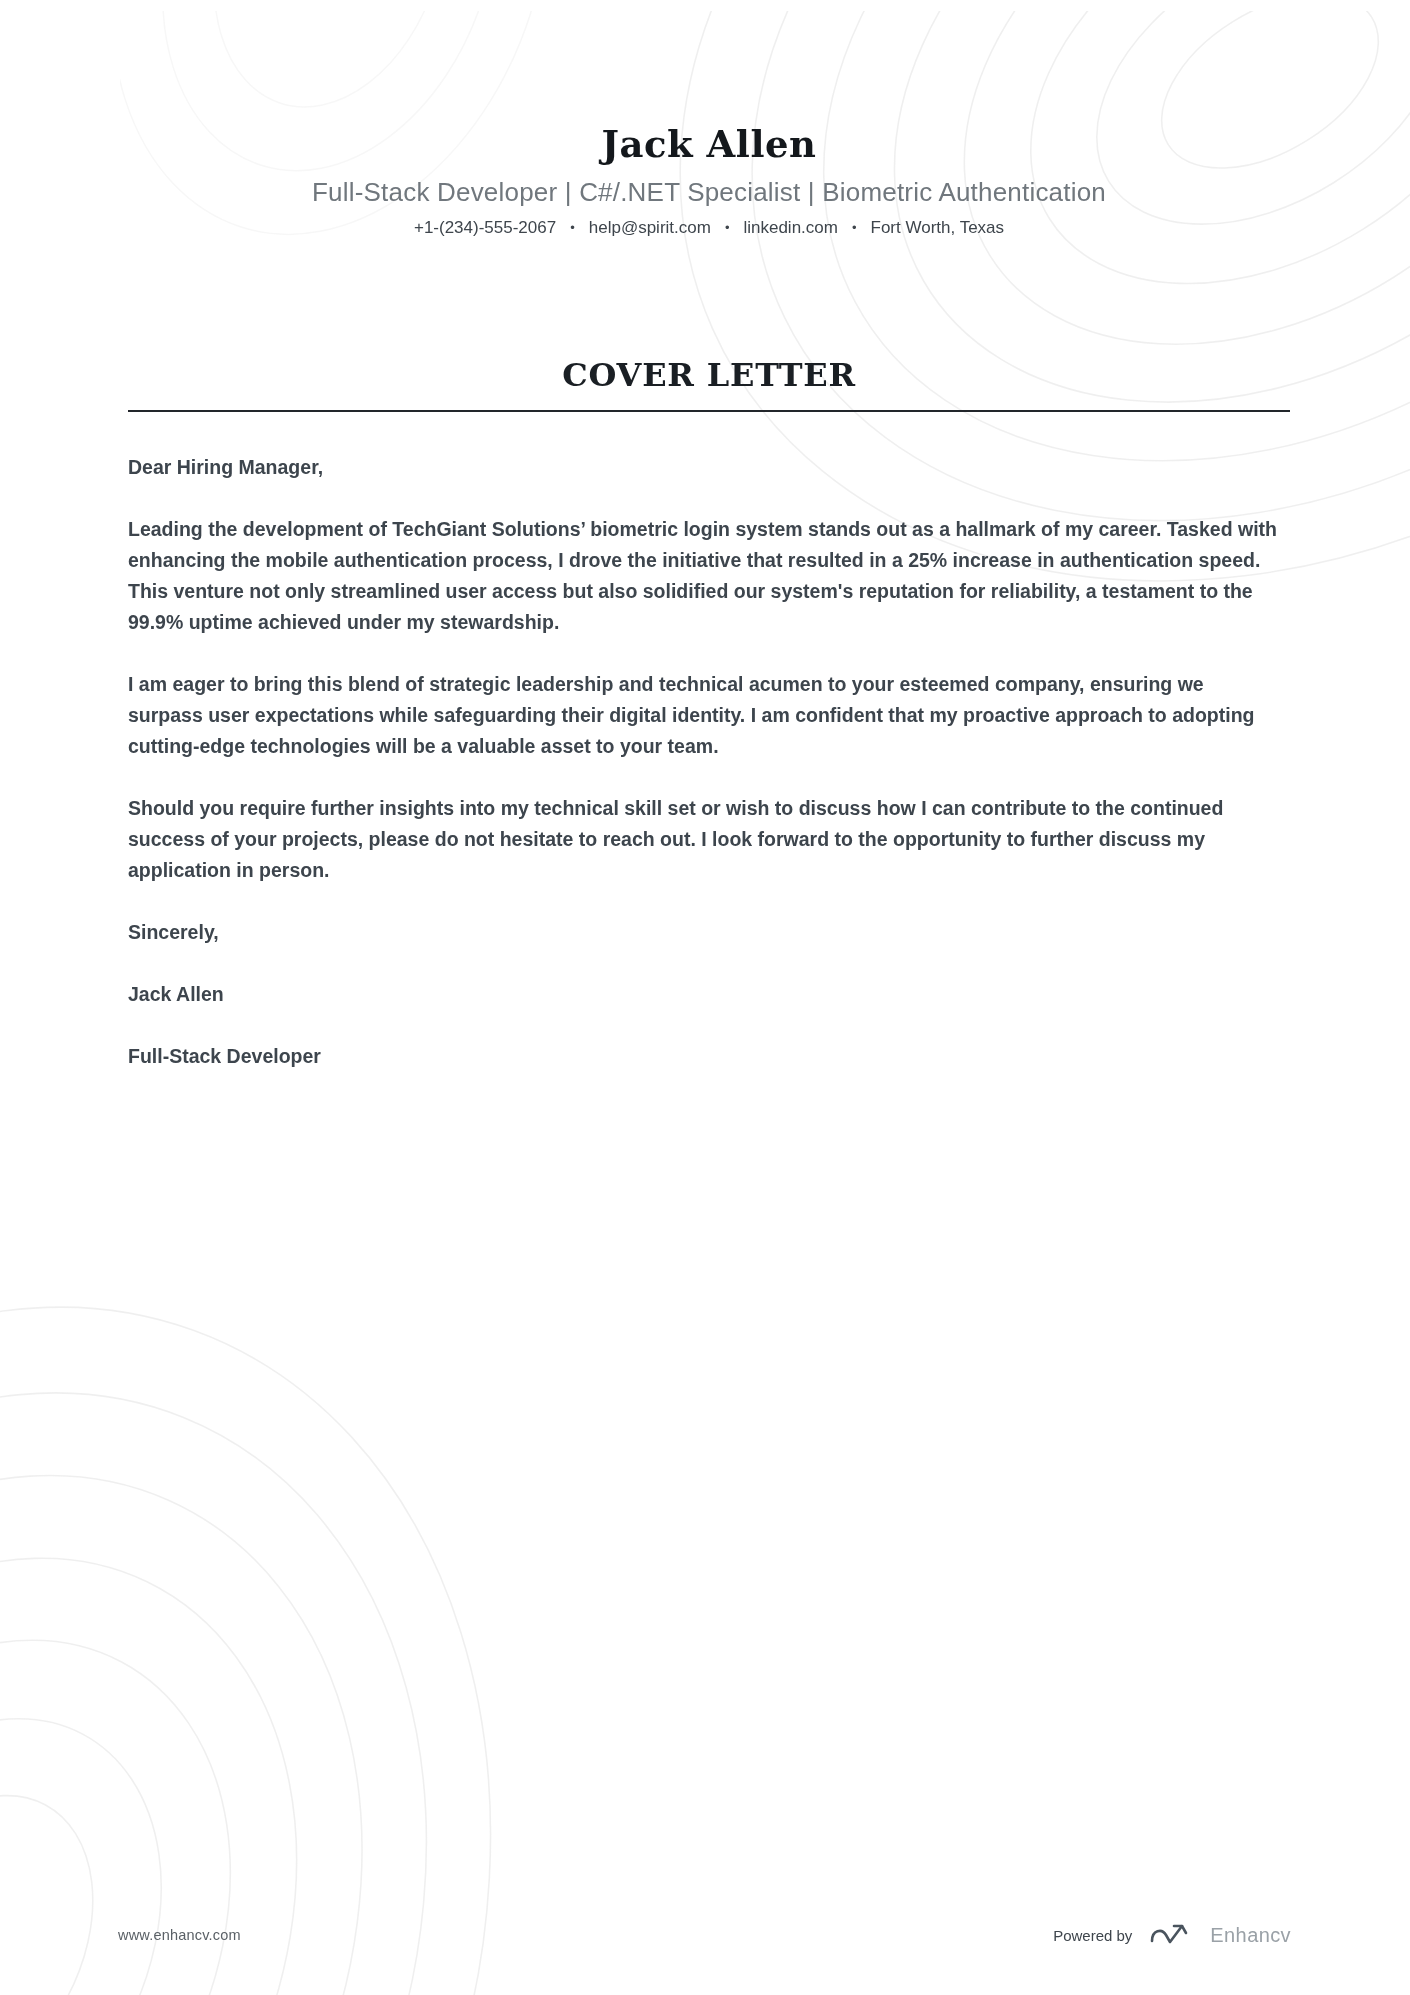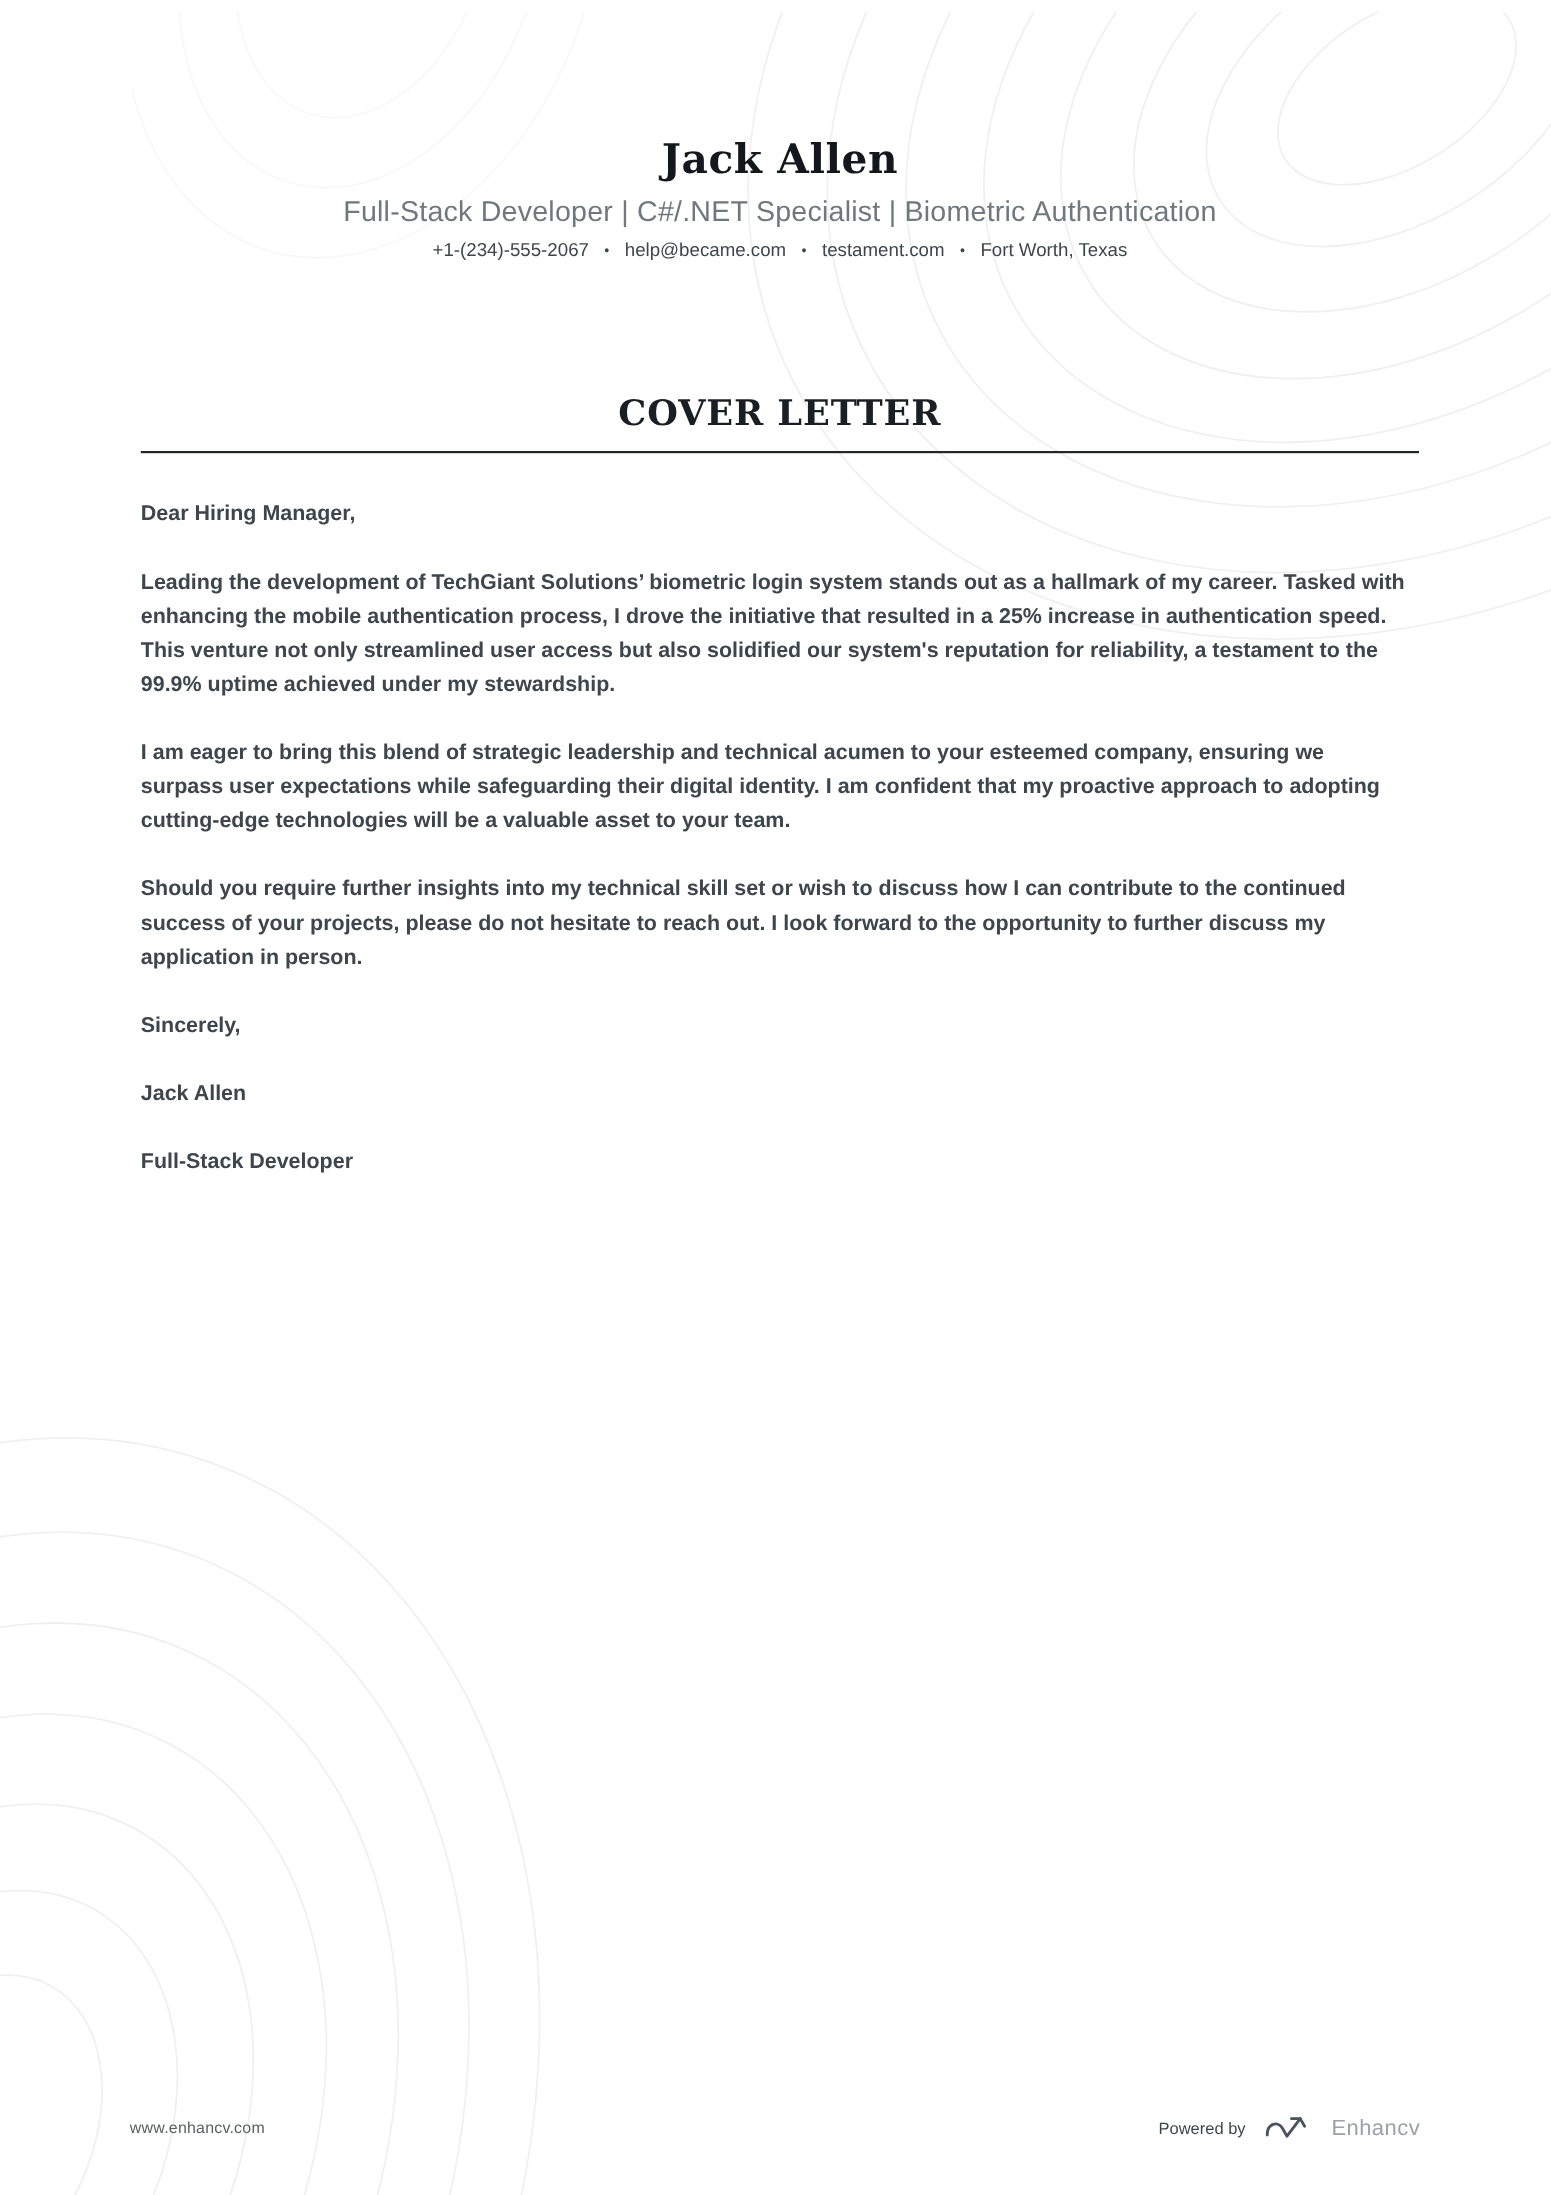--- a/index.html
+++ b/index.html
@@ -170,23 +170,23 @@
   </div>
 
   <div class="content">
 
     <header class="header">
       <h1 class="name">Jack Allen</h1>
       <div class="subtitle">Full-Stack Developer | C#/.NET Specialist | Biometric Authentication</div>
       <div class="contact">
         <span>+1-(234)-555-2067</span>
         <span class="dot">•</span>
-        <span>help@became.com</span>
+        <span>help@spirit.com</span>
         <span class="dot">•</span>
-        <span>testament.com</span>
+        <span>linkedin.com</span>
         <span class="dot">•</span>
         <span>Fort Worth, Texas</span>
       </div>
     </header>
 
     <h2 class="section-title">COVER LETTER</h2>
     <hr class="rule">
 
     <main class="body">
       <p>Dear Hiring Manager,</p>

